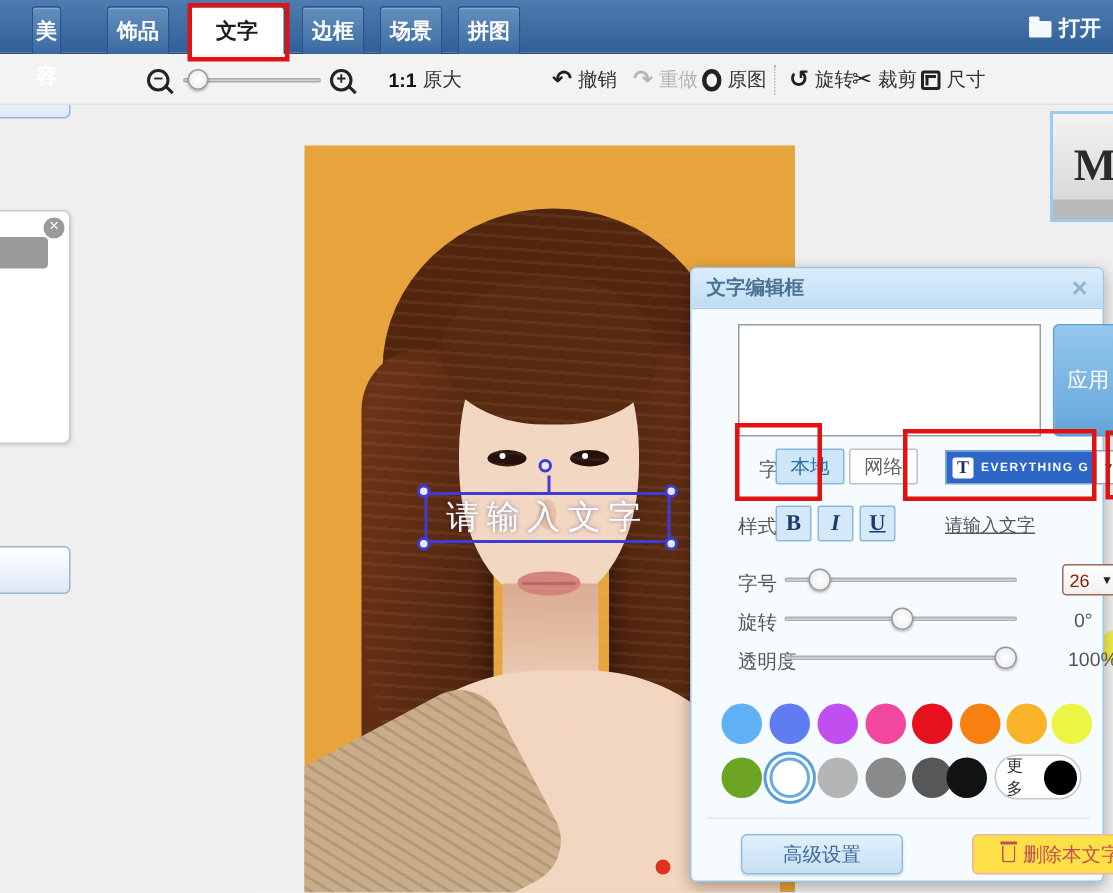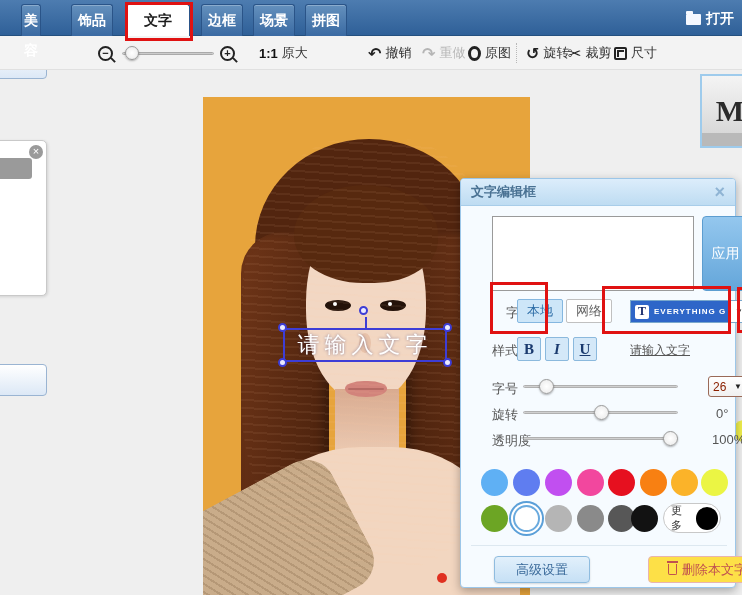--- a/index.html
+++ b/index.html
@@ -137,21 +137,21 @@
   .num-dd span.v { flex:1; color:#8b2000; font-size:12px; }
   .val { color:#555; font-size:13px; }
   .sw { position:absolute; width:27px; height:27px; border-radius:50%; cursor:pointer; }
   .sw.selected { box-shadow:0 0 0 2px #fff, 0 0 0 4px #5a9fd8; }
   .sw.white { border:2px solid #6aaade; background:#fff; }
   .more-pill { position:absolute; left:202px; top:324px; width:58px; height:30px; background:#fff;
     border:1px solid #c8c8c8; border-radius:15px; display:flex; align-items:center; padding:0 2px 0 7px; gap:3px; cursor:pointer; }
   .more-pill .txt { font-size:11px; color:#333; }
   .more-dot { width:23px; height:23px; border-radius:50%; }
   .p-sep { position:absolute; left:10px; top:366px; width:256px; height:0; border-top:1px solid #dde8f0; }
-  .adv-btn { left:14px; top:377px; width:96px; height:27px; background:linear-gradient(#e2f0fb,#c6e0f5);
+  .adv-btn { left:14px; top:377px; width:108px; height:27px; background:linear-gradient(#e2f0fb,#c6e0f5);
     border:1px solid #8fbcdf; border-radius:4px; color:#3a6a9a; font-size:13px;
     display:flex; align-items:center; justify-content:center; cursor:pointer; box-shadow:0 1px 2px rgba(0,0,0,.15); }
   .del-btn { left:168px; top:377px; width:100px; height:27px; background:#fde047; border:1px solid #e9b4ae;
     border-radius:4px; color:#c05050; font-size:13px;
     display:flex; align-items:center; justify-content:flex-end; gap:5px; cursor:pointer; }
   .trash { width:9px; height:11px; border:1px solid #c05050; border-top:none; border-radius:0 0 2px 2px; position:relative; }
   .trash:before { content:""; position:absolute; left:-2px; top:-3px; width:11px; height:2px; background:#c05050; }
 
   
   .anno { position:absolute; border:3px solid #e01212; z-index:30; pointer-events:none; }

